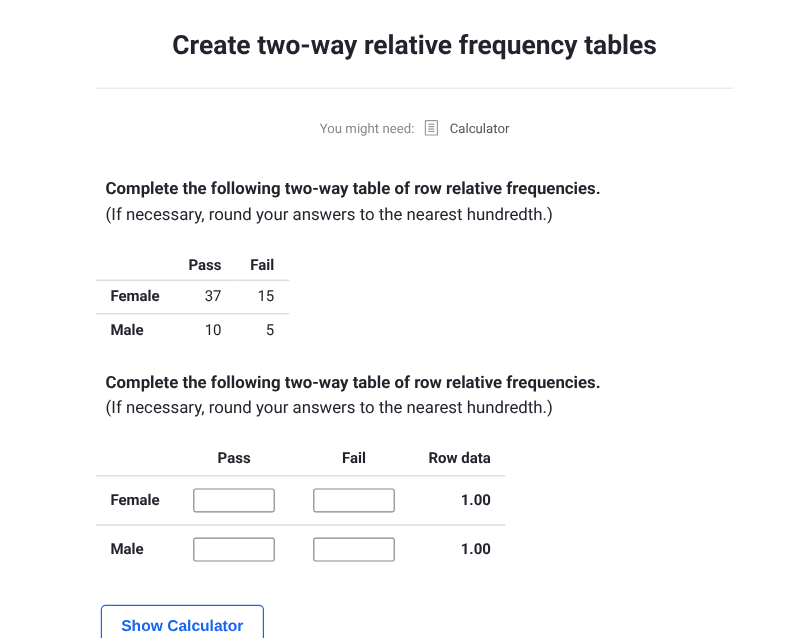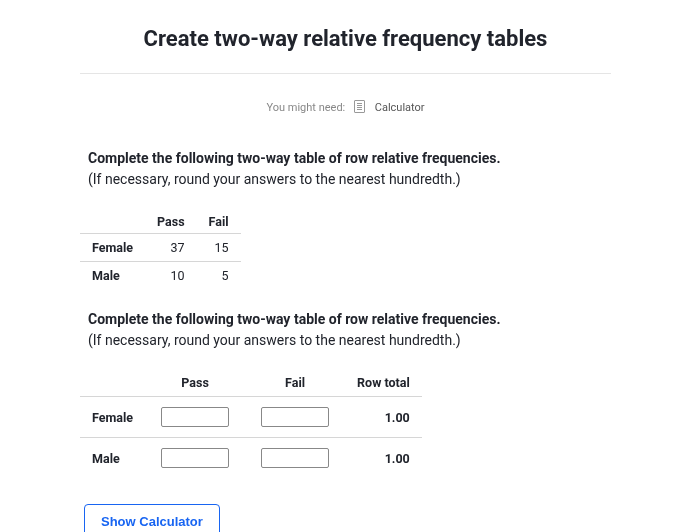--- a/index.html
+++ b/index.html
@@ -173,21 +173,21 @@
     <b>Complete the following two-way table of row relative frequencies.</b><br>
     <span>(If necessary, round your answers to the nearest hundredth.)</span>
   </p>
 
   <table class="input-table">
     <thead>
       <tr>
         <th></th>
         <th>Pass</th>
         <th>Fail</th>
-        <th>Row total</th>
+        <th>Row data</th>
       </tr>
     </thead>
     <tbody>
       <tr>
         <th>Female</th>
         <td><input type="text" style=""></td>
         <td><input type="text" style=""></td>
         <td class="rowtotal">1.00</td>
       </tr>
       <tr>

